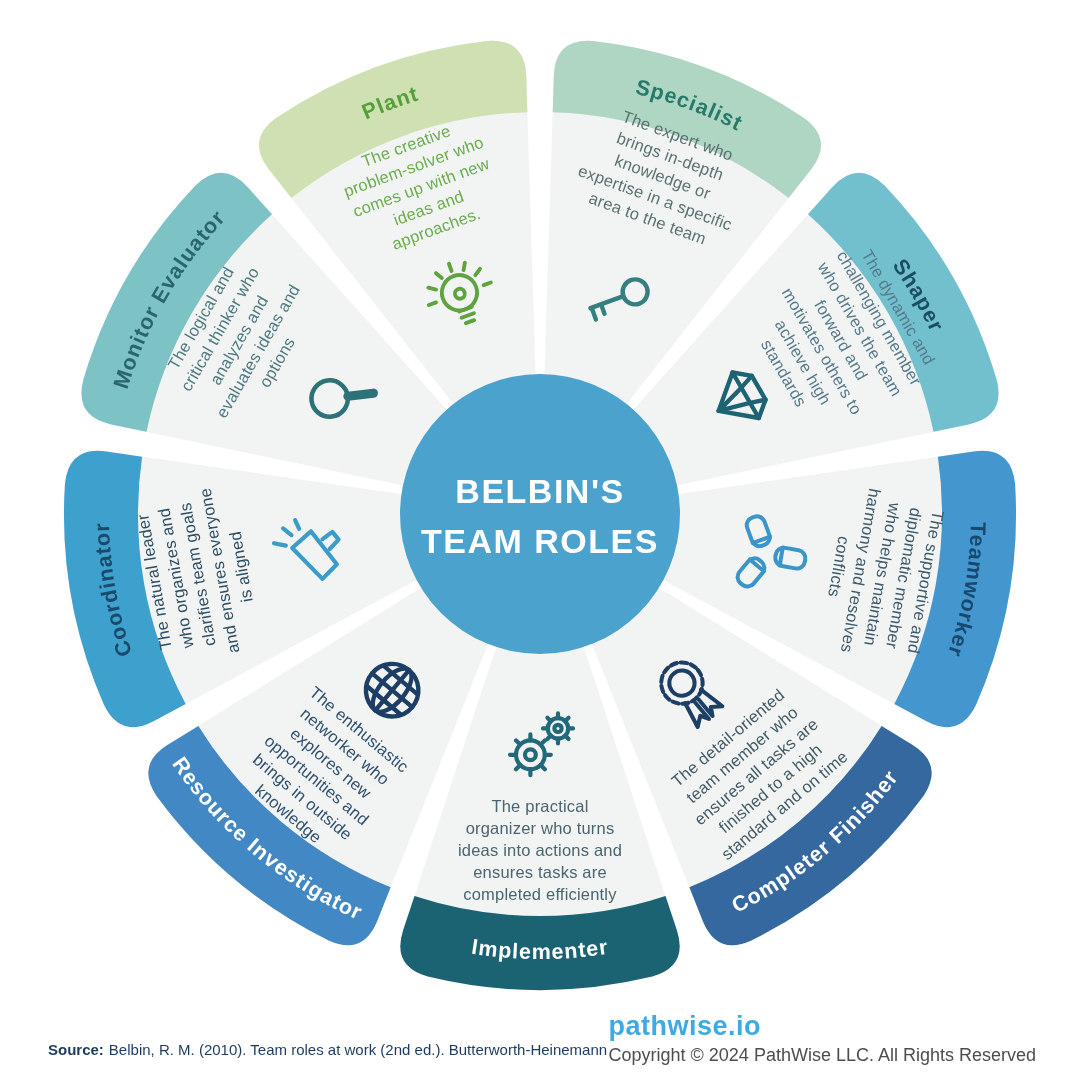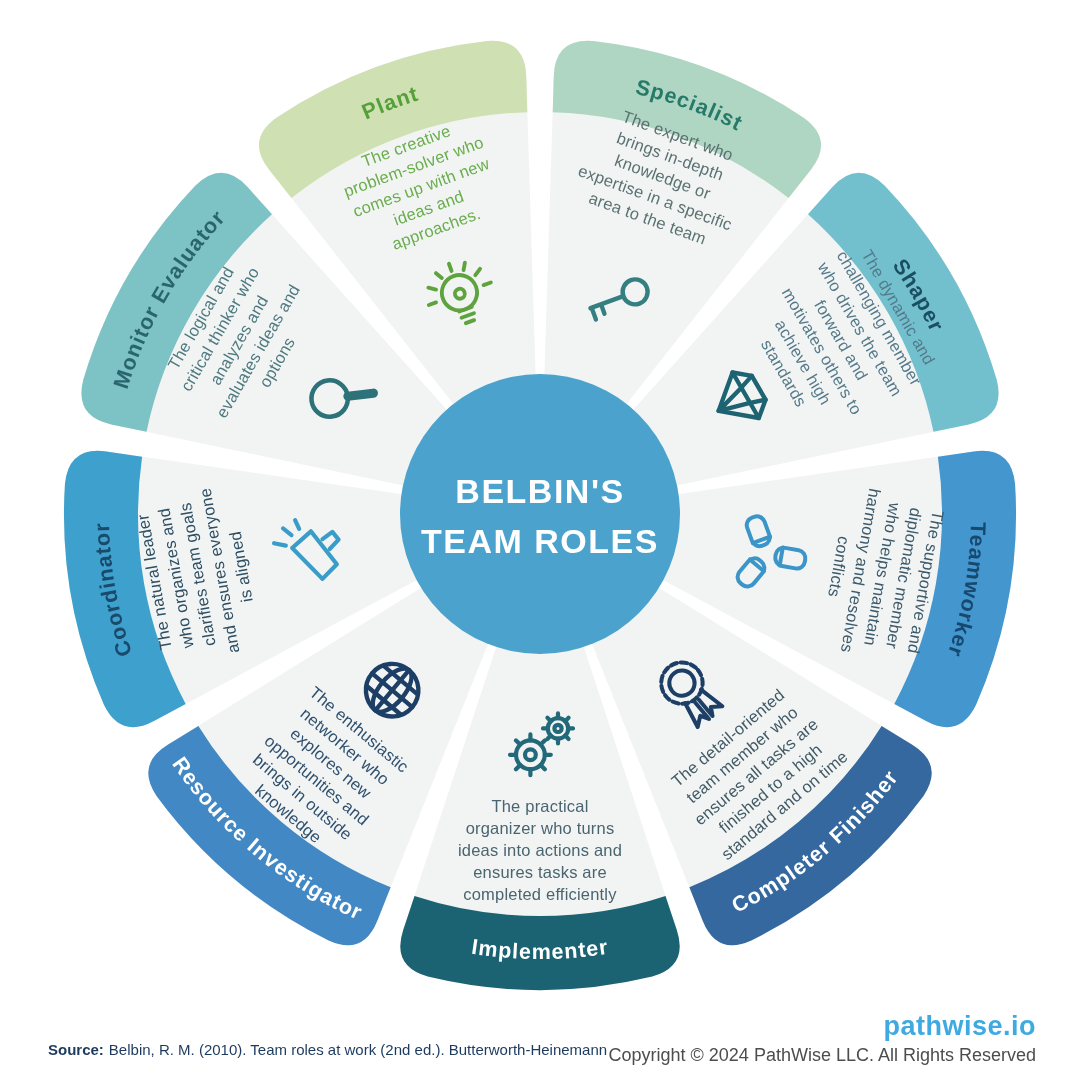--- a/index.html
+++ b/index.html
@@ -6,21 +6,21 @@
   body{width:1080px;height:1080px;font-family:"Liberation Sans",sans-serif;}
   .canvas{position:relative;width:1080px;height:1080px;background:#ffffff;overflow:hidden;}
   .canvas svg{position:absolute;left:0;top:0;}
   .wedge-body{fill:#f2f4f3;}
   .wedge-title{font-size:21.5px;font-weight:bold;letter-spacing:1px;text-anchor:middle;}
   .wedge-desc{font-size:16.5px;text-anchor:middle;letter-spacing:.2px;}
   .center-title{font-size:34px;font-weight:bold;fill:#ffffff;text-anchor:middle;letter-spacing:1.5px;}
   .wedge-icon{fill:none;stroke-width:3.5;stroke-linecap:round;stroke-linejoin:round;}
   .footer-source{position:absolute;left:48px;bottom:22px;font-size:15px;color:#1c3a5e;}
   .footer-source .src-label{font-weight:bold;margin-right:5px;}
-  .footer-brand{position:absolute;right:44px;bottom:14px;text-align:right;}
+  .footer-brand{position:absolute;right:44px;bottom:14px;text-align:left;}
   .brand-name{color:#3fa9e1;font-size:27px;font-weight:bold;letter-spacing:.5px;line-height:1.1;}
   .brand-copy{color:#4d4d4d;font-size:18px;margin-top:3px;}
 </style>
 </head>
 <body>
 
 <div class="canvas">
 <svg width="1080" height="1080" viewBox="0 0 1080 1080">
   <defs>
     <path id="wedge-shape" d="M -36.9,-112.1 L -136.8,-416.1 Q -148.7,-452.2 -112.2,-462.6 A 476 476 0 0 1 112.2,-462.6 Q 148.7,-452.2 136.8,-416.1 L 36.9,-112.1 Z"></path>

